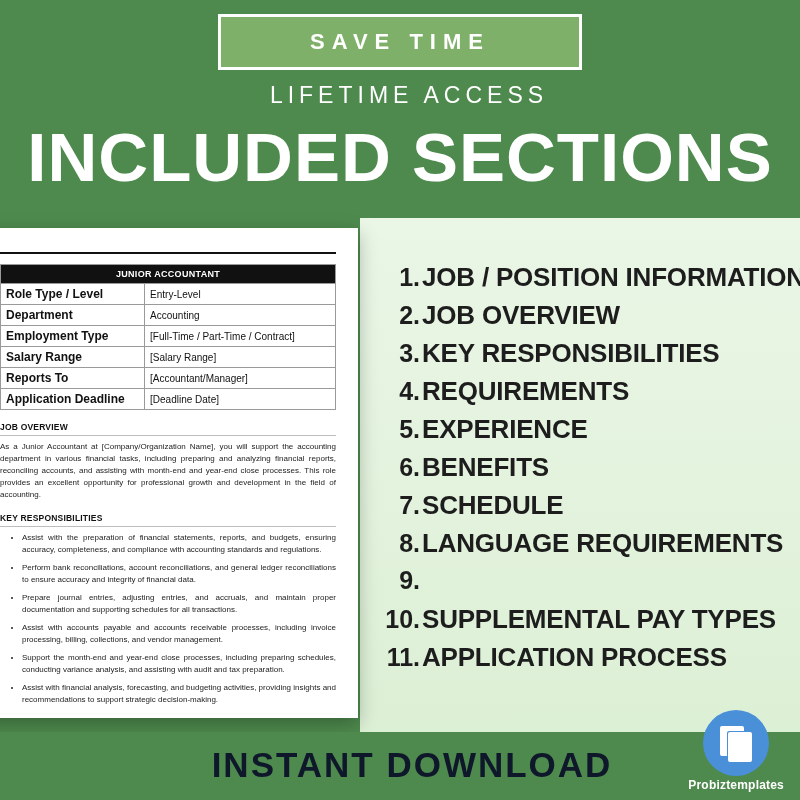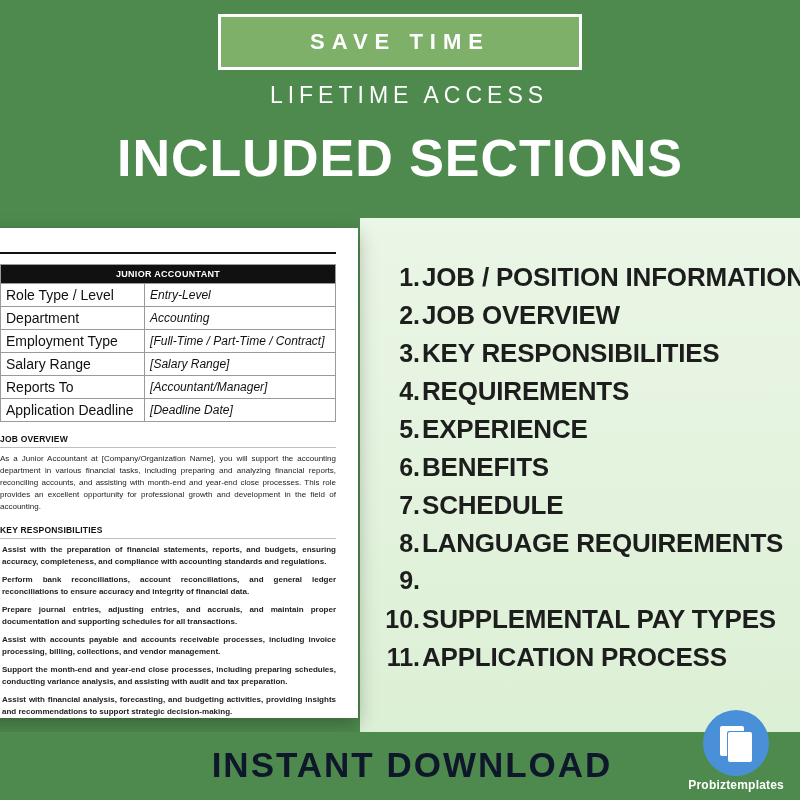--- a/index.html
+++ b/index.html
@@ -45,21 +45,21 @@
     font-weight: normal;
     letter-spacing: 5px;
     padding-left: 18px;
   }
   .included-sections {
     position: absolute;
     left: 0; top: 118px;
     width: 800px;
     text-align: center;
     color: #ffffff;
-    font-size: 52px;
+    font-size: 69px;
     font-weight: bold;
     letter-spacing: 1px;
     line-height: 80px;
   }
   
   .bottom-band {
     position: absolute;
     left: 0; bottom: 0;
     width: 800px; height: 68px;
     background: #4e8a4e;
@@ -174,40 +174,39 @@
     text-align: center;
     padding: 4px 3px;
     letter-spacing: 0.3px;
     font-size: 9px;
   }
   .tbl td {
     border: 1px solid #9a9a9a;
     padding: 3px 5px;
     color: #111;
   }
-  .tbl td.k { width: 43%; font-weight: normal; font-size: 14px; }
-  .tbl td.v { font-size: 12px; font-style: italic; }
+  .tbl td.k { width: 43%; font-weight: bold; font-size: 12px; }
+  .tbl td.v { font-size: 10px; }
   .sec-head {
     font-size: 8.5px;
     font-weight: bold;
     color: #111;
     margin: 12px 0 3px 0;
     letter-spacing: 0.2px;
   }
   .sec-head-rule { height: 1px; background: #bdbdbd; margin-bottom: 5px; }
   .para {
     font-size: 8px;
     line-height: 12px;
     color: #222;
     text-align: justify;
   }
   ul.bullets {
-    margin: 2px 0 0 2px;
+    margin: 2px 0 0 22px;
     padding: 0;
-    font-weight: bold;
   }
   ul.bullets li {
     font-size: 8px;
     line-height: 11.5px;
     color: #222;
     margin-bottom: 7px;
     text-align: justify;
   }
 </style>
 </head>

